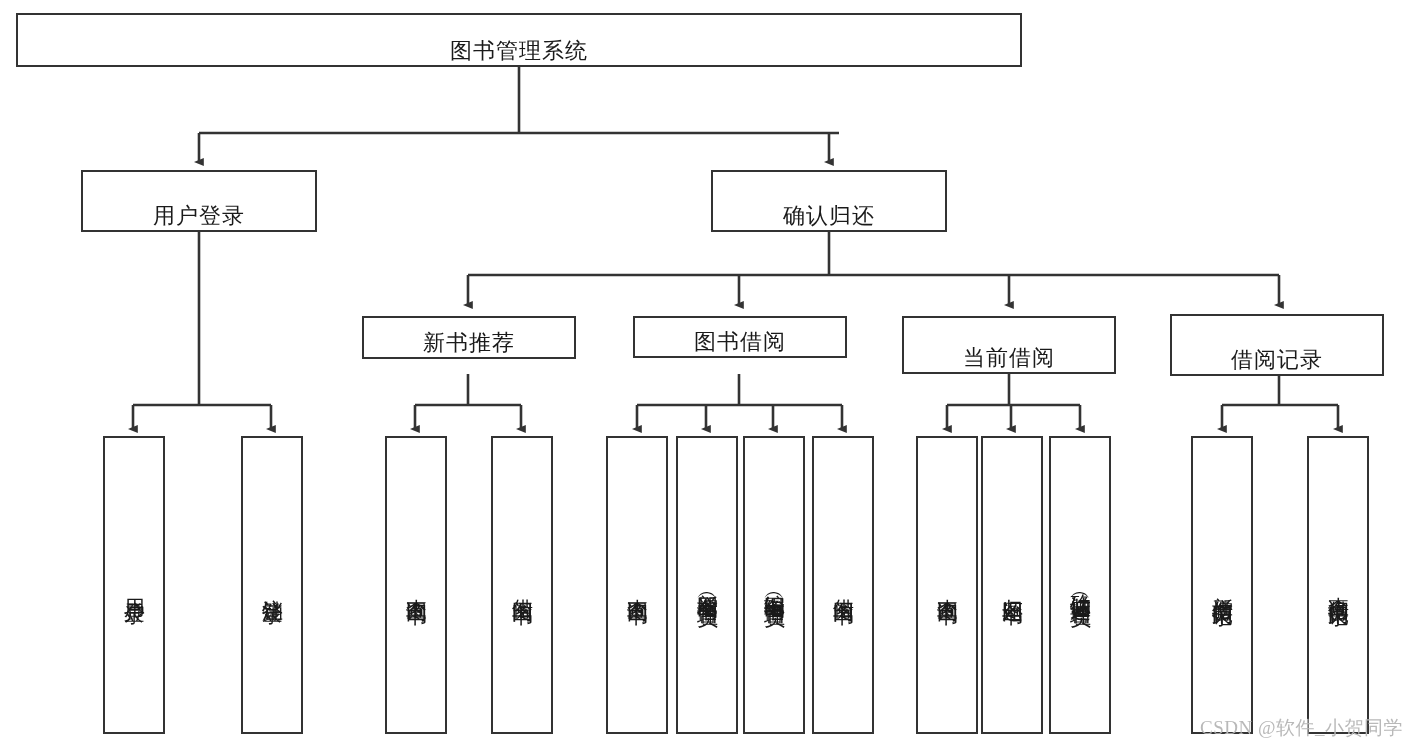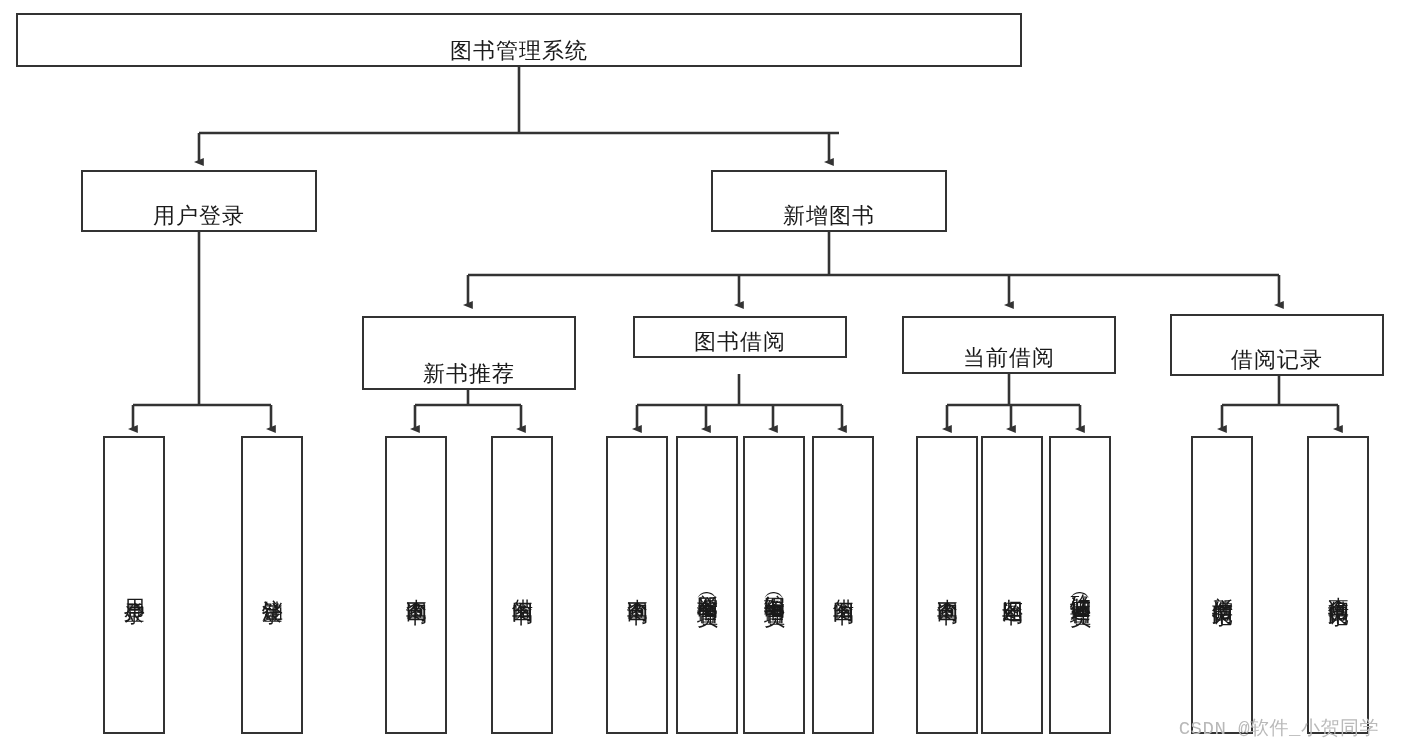--- a/index.html
+++ b/index.html
@@ -48,26 +48,26 @@
     justify-content: center;
     padding-top: 2px;
   }
   .node.vert .node-label {
     writing-mode: vertical-rl;
     text-orientation: upright;
     white-space: nowrap;
   }
   .watermark {
     position: absolute;
-    right: 26px;
+    right: 2px;
     bottom: 6px;
     font-size: 19px;
     color: #b9b9b9;
     letter-spacing: 0.5px;
-    font-family: Liberation Mono, monospace;
+    font-family: Liberation Serif, serif;
     white-space: nowrap;
   }
 </style>
 </head>
 <body>
 
 <div id="canvas">
 
   <svg id="diagram-svg" viewBox="0 0 1405 747" xmlns="http://www.w3.org/2000/svg">
     <defs>
@@ -121,24 +121,24 @@
 
   <div class="node horiz" style="left:16px; top:13px; width:1006px; height:54px;">
     <span class="node-label">图书管理系统</span>
   </div>
 
   <div class="node horiz" style="left:81px; top:170px; width:236px; height:62px;">
     <span class="node-label">用户登录</span>
   </div>
 
   <div class="node horiz" style="left:711px; top:170px; width:236px; height:62px;">
-    <span class="node-label">新增图书</span>
-  </div>
-
-  <div class="node horiz" style="left:362px; top:316px; width:214px; height:74px;">
+    <span class="node-label">确认归还</span>
+  </div>
+
+  <div class="node horiz" style="left:362px; top:316px; width:214px; height:43px;">
     <span class="node-label">新书推荐</span>
   </div>
 
   <div class="node horiz" style="left:633px; top:316px; width:214px; height:42px;">
     <span class="node-label">图书借阅</span>
   </div>
 
   <div class="node horiz" style="left:902px; top:316px; width:214px; height:58px;">
     <span class="node-label">当前借阅</span>
   </div>

